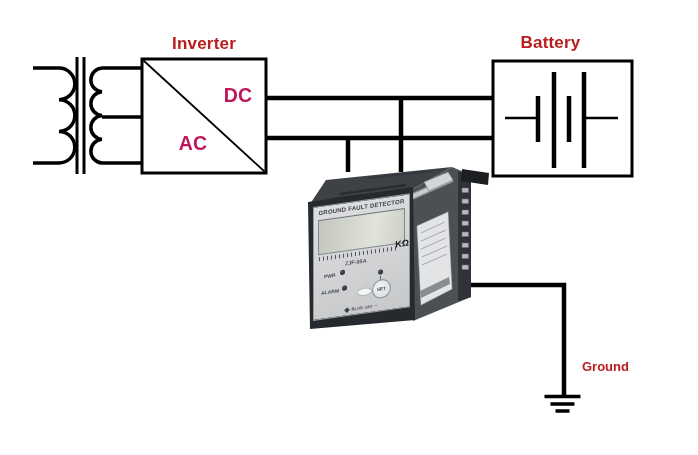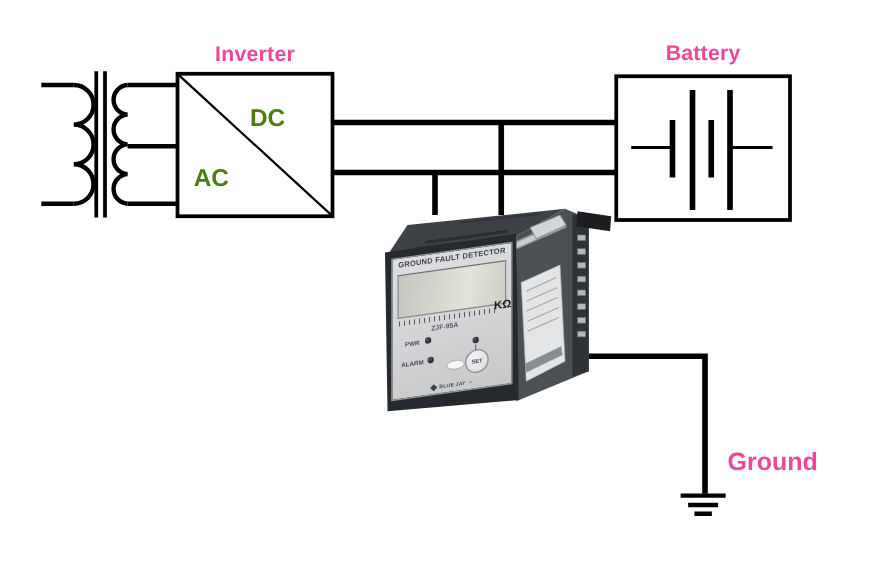--- a/index.html
+++ b/index.html
@@ -1,22 +1,22 @@
 <!DOCTYPE html>
 <html><head>
 <meta charset="utf-8">
 <style>
   html,body{margin:0;padding:0;background:#fff;}
   .stage{position:relative;width:698px;height:455px;background:#ffffff;overflow:hidden;
          font-family:"Liberation Sans",sans-serif;}
   .stage svg{position:absolute;left:0;top:0;}
-  .lbl{position:absolute;font-weight:700;color:#ec4899;}
+  .lbl{position:absolute;font-weight:700;color:#b91c1c;}
   .lbl.boxtitle{font-size:17px;letter-spacing:.2px;text-align:center;}
-  .lbl.inbox{font-size:19.5px;color:#4d7c0f;text-align:left;}
-  .lbl.ground{font-size:20px;}
+  .lbl.inbox{font-size:19.5px;color:#be185d;text-align:right;}
+  .lbl.ground{font-size:13px;}
 
   
   .panel{position:absolute;left:313px;top:207px;width:97px;height:114px;
          background:linear-gradient(168deg,#dddedf 0%,#d2d3d4 55%,#c7c8c9 100%);
          transform:skewY(-8deg);transform-origin:0 0;border:1px solid #97999b;box-sizing:border-box;}
   .panel .ttl{position:absolute;top:3px;left:0;width:100%;text-align:center;
               font-size:6px;font-weight:700;color:#3f4248;letter-spacing:.2px;white-space:nowrap;}
   .panel .lcd{position:absolute;left:4px;top:13px;width:85px;height:33px;
               background:linear-gradient(100deg,#c2c6be 0%,#d2d6cd 35%,#e0e4db 65%,#cbcfc6 100%);
               border:1px solid #84878a;border-top-color:#6e7173;}
@@ -117,21 +117,21 @@
       <line x1="350" y1="224" x2="452" y2="179" stroke="#8d9194" stroke-width="6.5"></line>
       <line x1="350" y1="224" x2="452" y2="179" stroke="#c9cdd0" stroke-width="4"></line>
       <polygon points="424,182 448,172 453,180 429,191" fill="#d2d6d9" stroke="#85898c" stroke-width="0.8"></polygon>
       <polygon points="462,169 489,173 488,185 461,181" fill="#1c1e21"></polygon>
 
       <polygon points="308,202 413,187 415,320 310,329" fill="#26292d"></polygon>
     </g>
   </svg>
 
   <div class="lbl boxtitle" style="left:142px;top:34px;width:124px;">Inverter</div>
-  <div class="lbl boxtitle" style="left:493px;top:33px;width:139px;">Battery</div>
+  <div class="lbl boxtitle" style="left:481px;top:33px;width:139px;">Battery</div>
   <div class="lbl inbox" style="left:200px;top:84px;width:52px;">DC</div>
   <div class="lbl inbox" style="left:155px;top:132px;width:52px;">AC</div>
   <div class="lbl ground" style="left:582px;top:359px;">Ground</div>
 
   <div class="panel">
     <div class="ttl">GROUND FAULT DETECTOR</div>
     <div class="lcd"></div>
     <div class="scale"></div>
     <div class="unit">KΩ</div>
     <div class="model">ZJF-95A</div>

